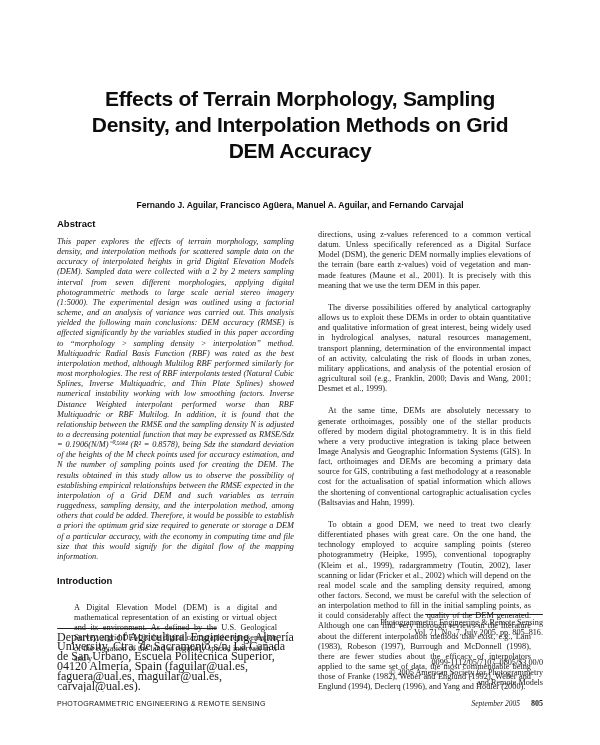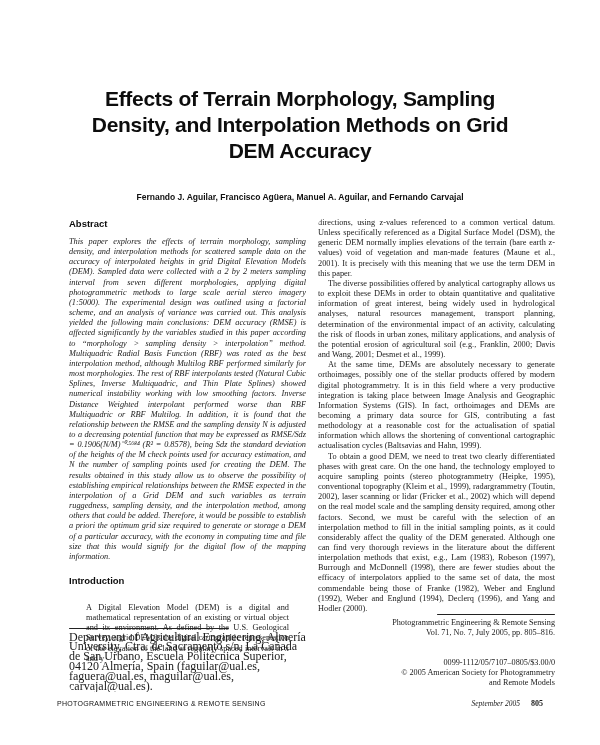--- a/index.html
+++ b/index.html
@@ -20,30 +20,30 @@
     text-align: center;
     font-family: "Liberation Sans", sans-serif;
     font-weight: 700;
     font-size: 21px;
     line-height: 26px;
     letter-spacing: -0.3px;
     color: #0d0d0d;
   }
   .authors {
     position: absolute;
-    top: 192px; left: 0; right: 0;
+    top: 200px; left: 0; right: 0;
     text-align: center;
     font-family: "Liberation Sans", sans-serif;
     font-weight: 700;
     font-size: 8.5px;
     color: #111;
   }
   .columns {
     position: absolute;
-    top: 218px; left: 69px;
+    top: 218px; left: 57px;
     width: 486px; height: 474px;
     display: flex;
     gap: 12px;
   }
   .col {
     position: relative;
     width: 237px;
     height: 100%;
     font-size: 8.3px;
     line-height: 10.15px;
@@ -57,21 +57,21 @@
     line-height: 11px;
     text-align: left;
     margin: 0 0 1px 0;
     color: #0d0d0d;
   }
   .abstract-text {
     font-style: italic;
     margin: 8px 0 13px 0;
   }
   .intro-text { margin: 17px; }
-  .para { margin: 0; }
+  .para { margin: 12px; }
   .para.indent { text-indent: 10px; }
   .footnote-block {
     position: absolute;
     left: 0; bottom: 0; width: 100%;
     font-size: 12px;
     line-height: 9.9px;
     text-align: left;
   }
   .footnote-rule {
     width: 160px; height: 0;

